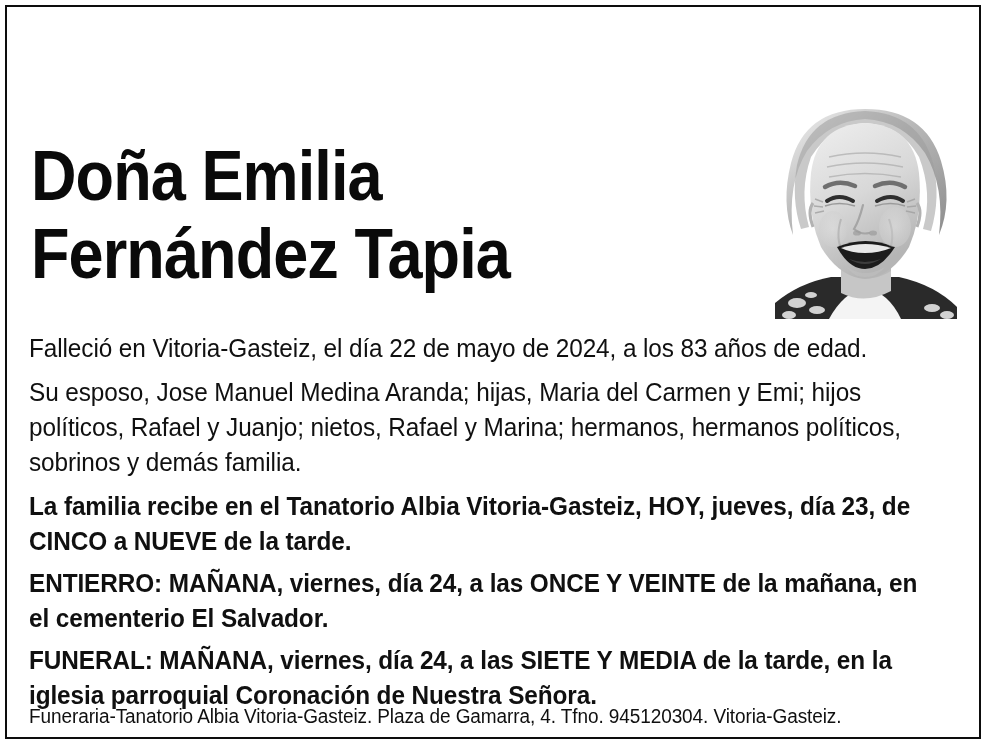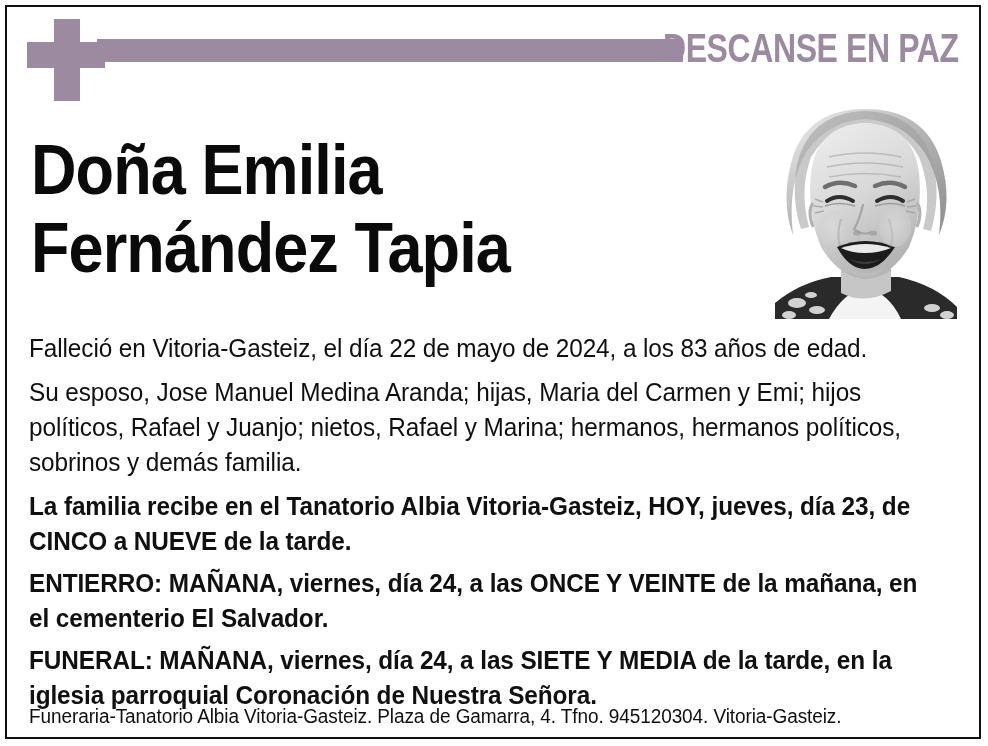--- a/index.html
+++ b/index.html
@@ -89,21 +89,21 @@
     width: 192px;
     height: 212px;
     overflow: hidden;
   }
   .portrait svg { display: block; }
 
   
   .name-block {
     position: absolute;
     left: 24px;
-    top: 124px;
+    top: 130px;
     width: 730px;
   }
   .name-line {
     color: #0a0a0a;
     font-family: "Liberation Sans Narrow", "Liberation Sans", sans-serif;
     font-weight: bold;
     font-size: 70px;
     line-height: 78px;
     letter-spacing: -1px;
     transform: scaleX(0.90);
@@ -147,28 +147,20 @@
     transform: scaleX(0.95);
     transform-origin: left top;
     white-space: nowrap;
   }
 </style>
 </head>
 <body>
 
 <div class="notice">
 
-  <div class="header">
-    <div class="cross">
-      <div class="bar-v"></div>
-      <div class="bar-h"></div>
-    </div>
-    <div class="rule-bar"></div>
-    <div class="rip">DESCANSE EN PAZ</div>
-  </div>
 
   <div class="portrait">
     <svg width="192" height="212" viewBox="0 0 192 212">
       <defs>
         <linearGradient id="hairG" x1="0" y1="0" x2="1" y2="1">
           <stop offset="0%" stop-color="#f2f2f2"></stop>
           <stop offset="45%" stop-color="#b9b9b9"></stop>
           <stop offset="100%" stop-color="#8d8d8d"></stop>
         </linearGradient>
         <linearGradient id="faceG" x1="0" y1="0" x2="0.4" y2="1">

